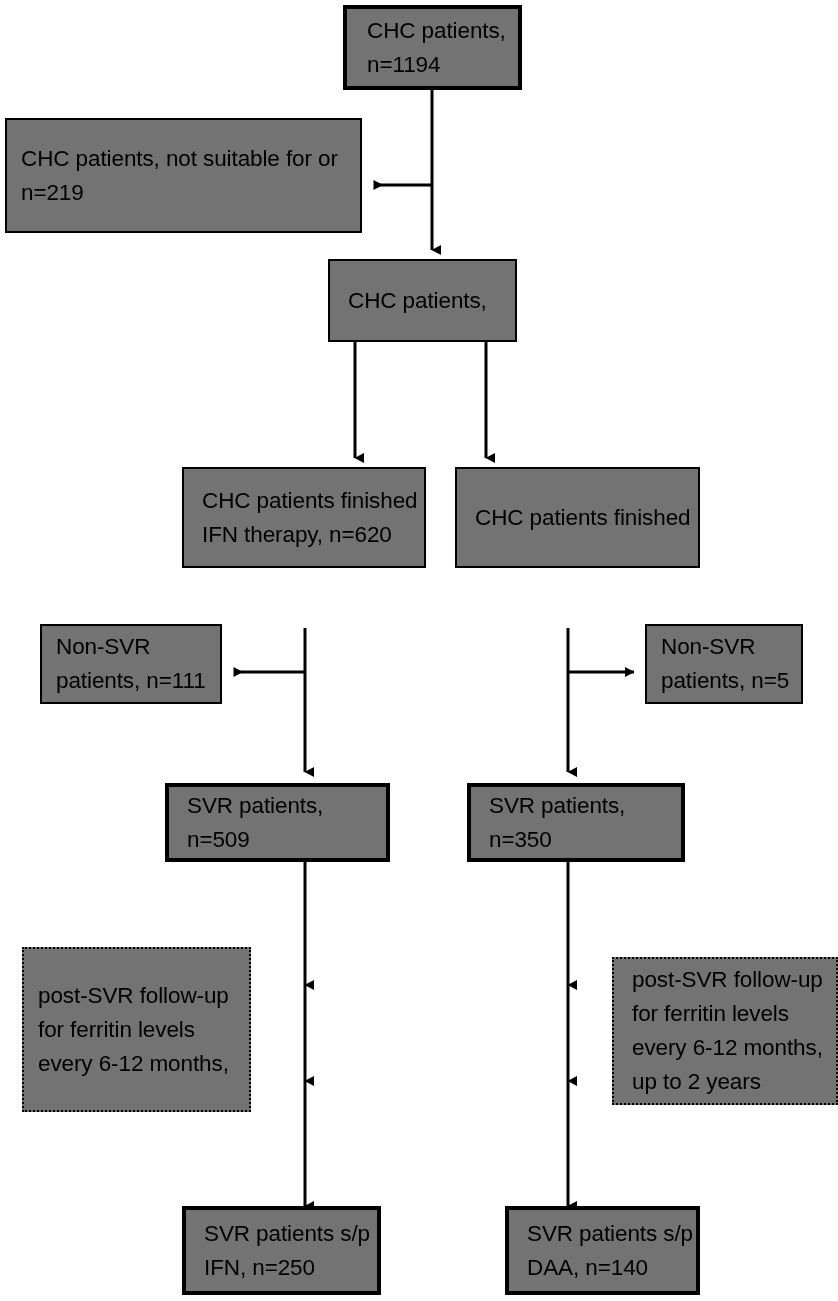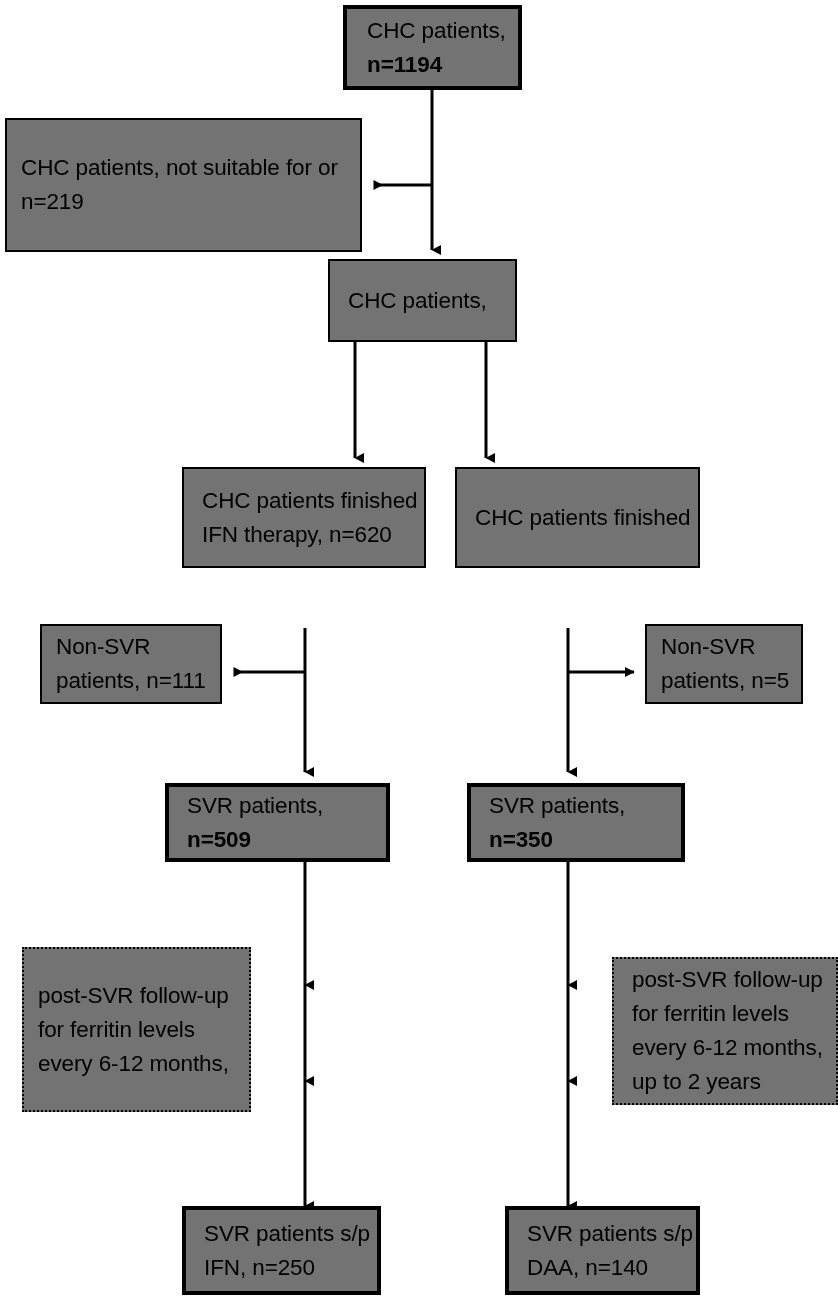--- a/index.html
+++ b/index.html
@@ -33,21 +33,21 @@
     justify-content: center;
     z-index: 2;
   }
   .node .line {
     font-size: 22.5px;
     line-height: 34px;
     white-space: nowrap;
     letter-spacing: -0.1px;
   }
   .node .line.bold {
-    font-weight: bold;
+    font-weight: normal;
   }
   .border-thick {
     border: 4px solid #000000;
   }
   .border-thin {
     border: 2px solid #000000;
   }
   .border-dotted {
     border: 2px dotted #000000;
   }
@@ -96,21 +96,21 @@
     <line x1="568" y1="862" x2="568" y2="985" stroke="#000000" stroke-width="3" marker-end="url(#arrow-down)"></line>
     <line x1="568" y1="985" x2="568" y2="1081" stroke="#000000" stroke-width="3" marker-end="url(#arrow-down)"></line>
     <line x1="568" y1="1081" x2="568" y2="1206" stroke="#000000" stroke-width="3" marker-end="url(#arrow-down)"></line>
   </svg>
 
   <div class="node border-thick pad-l20" style="left:343px; top:5px; width:179px; height:85px;">
     <div class="line">CHC patients,</div>
     <div class="line bold">n=1194</div>
   </div>
 
-  <div class="node border-thin pad-l14" style="left:5px; top:118px; width:357px; height:134px;">
+  <div class="node border-thin pad-l14" style="left:5px; top:118px; width:357px; height:115px;">
     <div class="line">CHC patients, not suitable for or</div>
     <div class="line">n=219</div>
   </div>
 
   <div class="node border-thin pad-l18" style="left:328px; top:259px; width:189px; height:83px;">
     <div class="line">CHC patients,</div>
   </div>
 
   <div class="node border-thin pad-l18" style="left:182px; top:467px; width:244px; height:101px;">
     <div class="line">CHC patients finished</div>

